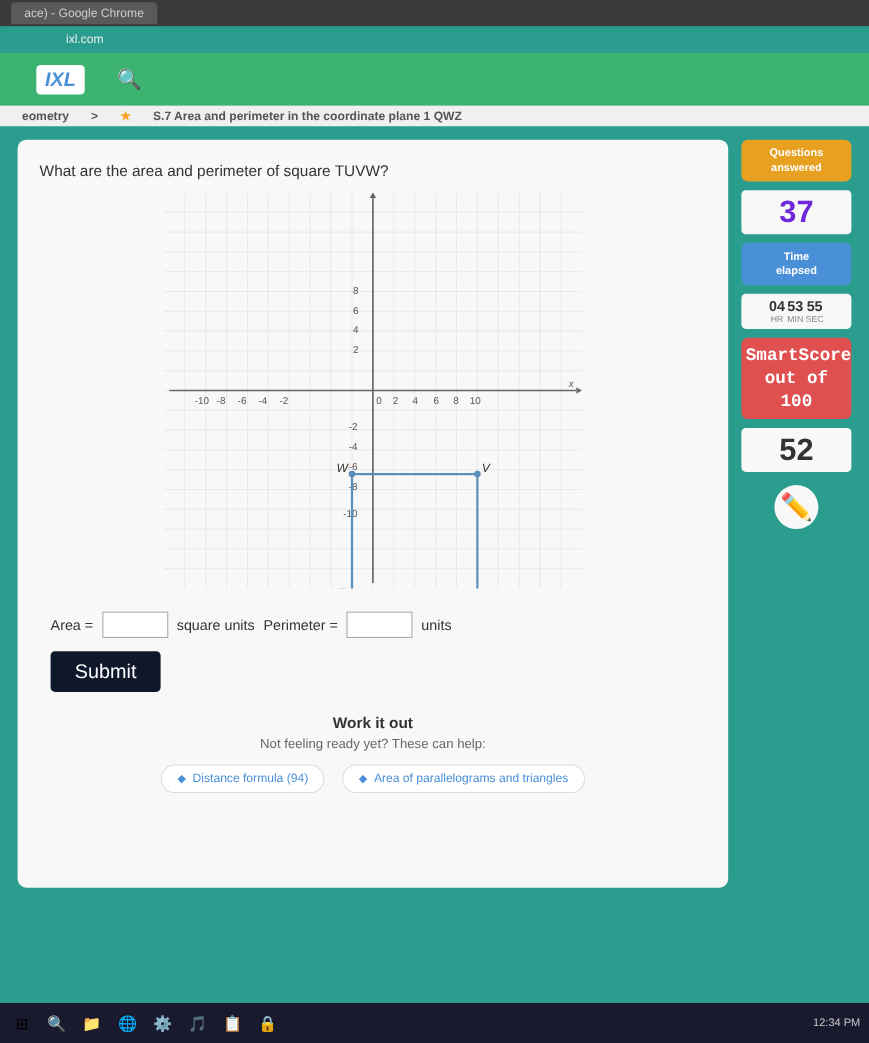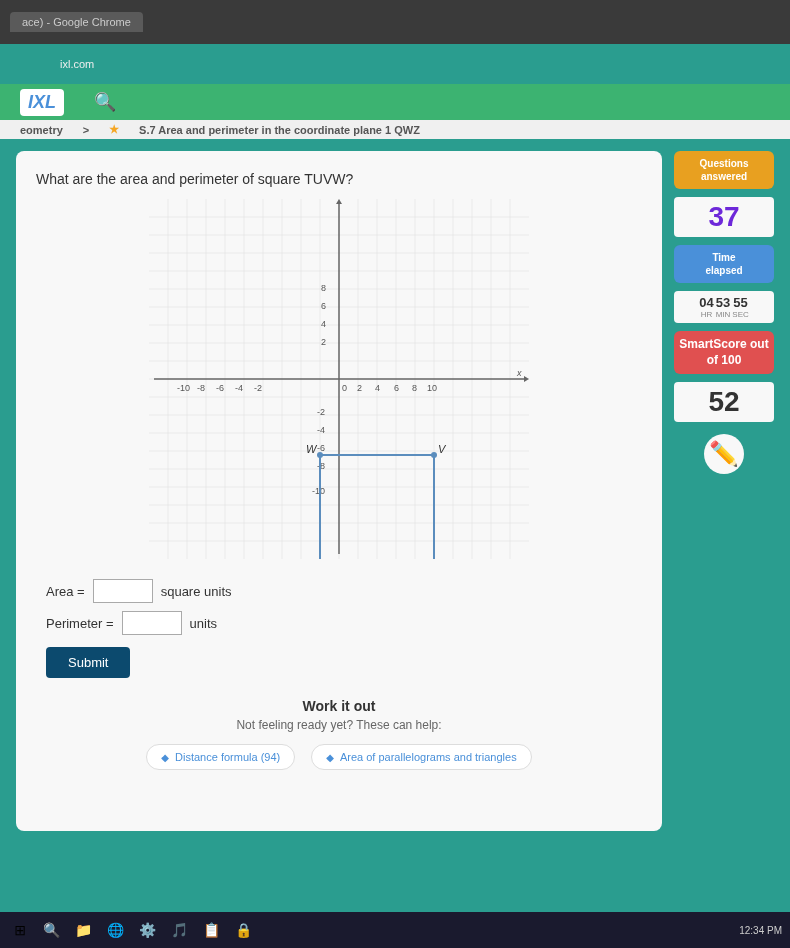--- a/index.html
+++ b/index.html
@@ -7,52 +7,52 @@
       font-family: Arial, sans-serif;
       background: #2a9d8f;
       width: 790px;
       min-height: 948px;
       overflow-x: hidden;
     }
 
     
     .browser-chrome {
       background: #3a3a3a;
-      height: 44px;
+      height: 24px;
       display: flex;
       align-items: center;
       padding: 0 10px;
     }
     .browser-tab {
       background: #5a5a5a;
       color: #ccc;
       font-size: 11px;
       padding: 4px 12px;
       border-radius: 4px 4px 0 0;
       display: inline-block;
     }
     .browser-addressbar {
       background: #2a9d8f;
-      height: 40px;
+      height: 24px;
       display: flex;
       align-items: center;
       padding: 0 60px;
     }
     .address-text {
       color: #eee;
       font-size: 11px;
     }
 
     
     .navbar {
       background: #3cb371;
-      height: 36px;
-      display: flex;
-      align-items: center;
-      padding: 0 20px;
+      height: 48px;
+      display: flex;
+      align-items: center;
+      padding: 0 33px;
       gap: 30px;
     }
     .navbar-logo {
       background: #fff;
       color: #4a90d9;
       font-weight: 900;
       font-size: 18px;
       padding: 3px 8px;
       border-radius: 4px;
       font-style: italic;
@@ -124,21 +124,21 @@
     
     .graph-svg {
       width: 380px;
       height: 360px;
     }
 
     
     .answer-fields {
       margin-top: 16px;
       display: flex;
-      flex-direction: column;
+      flex-direction: row;
       gap: 8px;
       padding-left: 10px;
     }
     .field-row {
       display: flex;
       align-items: center;
       gap: 8px;
       font-size: 13px;
       color: #333;
     }
@@ -146,26 +146,26 @@
       border: 1px solid #aaa;
       background: #fff;
       width: 60px;
       height: 24px;
       padding: 2px 4px;
       font-size: 13px;
     }
 
     
     .submit-btn {
-      background: #0c4a6e;
+      background: #0f172a;
       color: #fff;
       border: none;
       border-radius: 4px;
       padding: 8px 22px;
-      font-size: 13px;
+      font-size: 18px;
       cursor: pointer;
       margin-top: 12px;
       margin-left: 10px;
     }
 
     
     .work-it-out {
       margin-top: 20px;
       text-align: center;
     }
@@ -262,26 +262,27 @@
       color: #333;
     }
     .time-label {
       font-size: 8px;
       color: #888;
     }
 
     .smartscore-badge {
       background: #e05050;
       color: #fff;
-      font-size: 12px;
+      font-size: 16px;
       text-align: center;
       padding: 6px 4px;
       border-radius: 6px;
       font-weight: bold;
       line-height: 1.3;
+      font-family: Liberation Mono, monospace;
     }
 
     .smartscore-number {
       font-size: 28px;
       font-weight: bold;
       color: #333;
       text-align: center;
       background: #f8f8f8;
       padding: 4px;
       border-radius: 4px;

